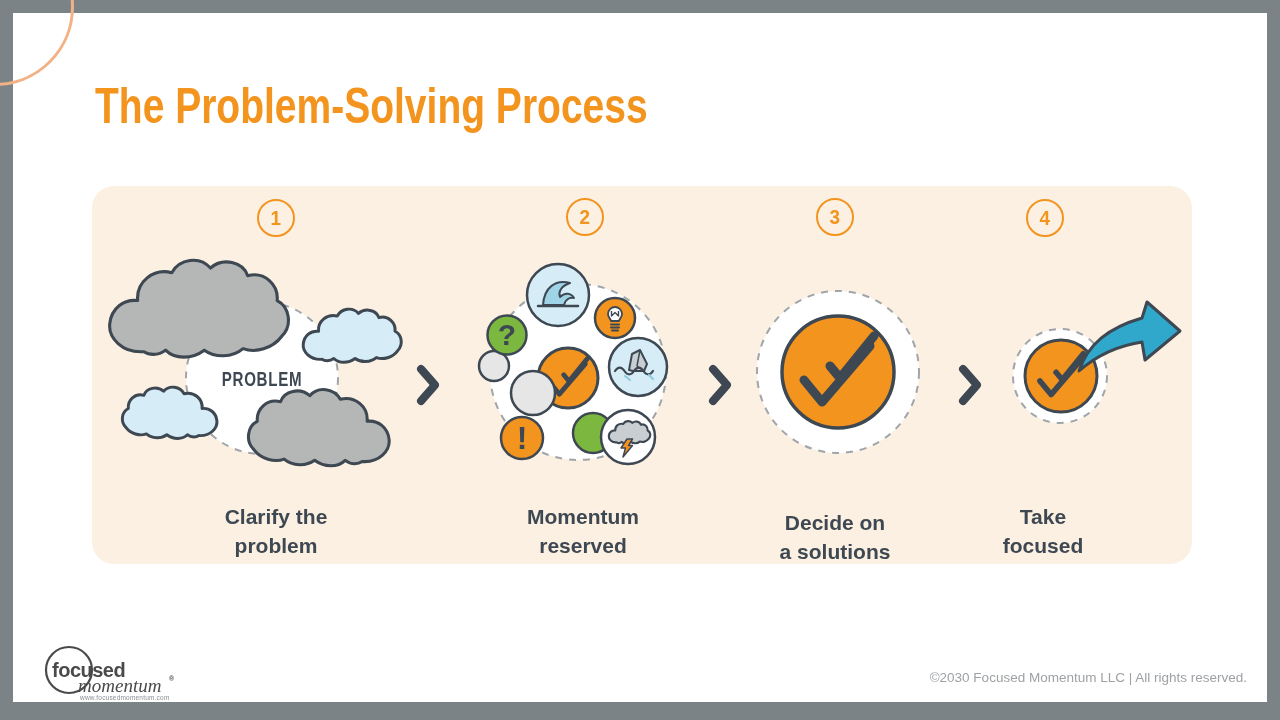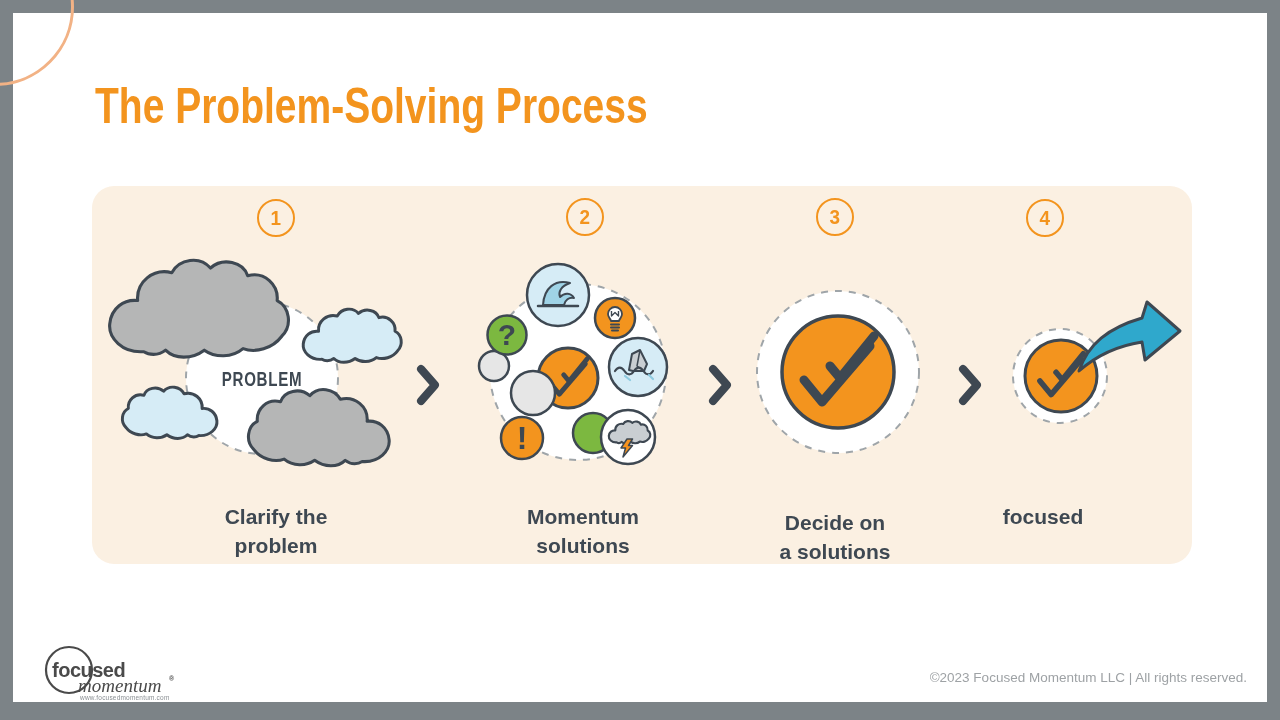--- a/index.html
+++ b/index.html
@@ -180,36 +180,37 @@
       </g>
       <path class="ft si" stroke-width="3" stroke-linejoin="round" d="M89,83 C98,56 118,40 152,30 L157,14 L190,43 L155,72 L152,54 C126,58 106,68 89,83 Z"></path>
     </svg>
 
     <div class="step-label" style="left:64px;top:316px;">
       <span style="display:block">Clarify the</span>
       <span style="display:block">problem</span>
     </div>
     <div class="step-label" style="left:371px;top:316px;">
       <span style="display:block">Momentum</span>
-      <span style="display:block">solutions</span>
+      <span style="display:block">reserved</span>
     </div>
     <div class="step-label" style="left:623px;top:322px;">
       <span style="display:block">Decide on</span>
       <span style="display:block">a solutions</span>
     </div>
     <div class="step-label" style="left:831px;top:316px;">
+      <span style="display:block">Take</span>
       <span style="display:block">focused</span>
     </div>
   </div>
 
   <svg class="logo" width="150" height="58" viewBox="0 0 150 58">
     <circle cx="27" cy="26" r="23" fill="none" stroke="#4a4a4a" stroke-width="2.2"></circle>
     <text class="logo-word" x="10" y="33" font-size="20" letter-spacing="-0.5">focused</text>
     <text class="logo-word2" x="36" y="48" font-size="19">momentum</text>
     <text class="logo-word" x="127" y="37" font-size="7">®</text>
     <text class="logo-url" x="38" y="55.5" font-size="6.5" letter-spacing="0.2">www.focusedmomentum.com</text>
   </svg>
 
-  <div class="copyright">©2023 Focused Momentum LLC | All rights reserved.</div>
+  <div class="copyright">©2030 Focused Momentum LLC | All rights reserved.</div>
 
   <div class="frame"></div>
   <div class="corner-arc"></div>
 </div>
 
 </body></html>

